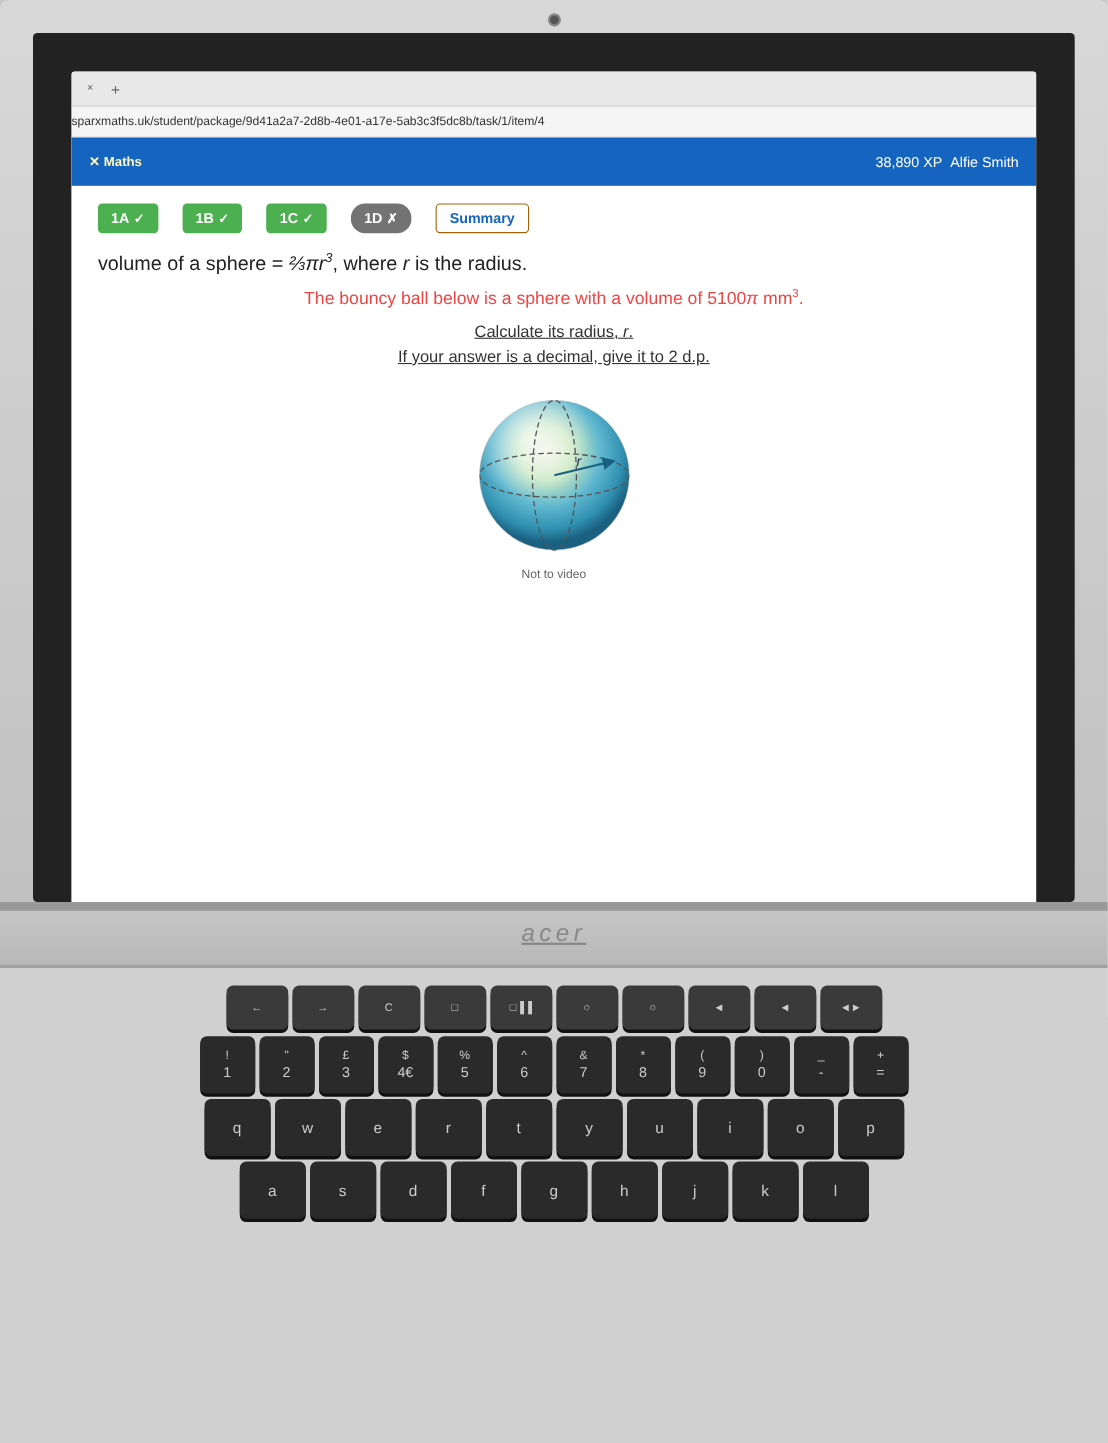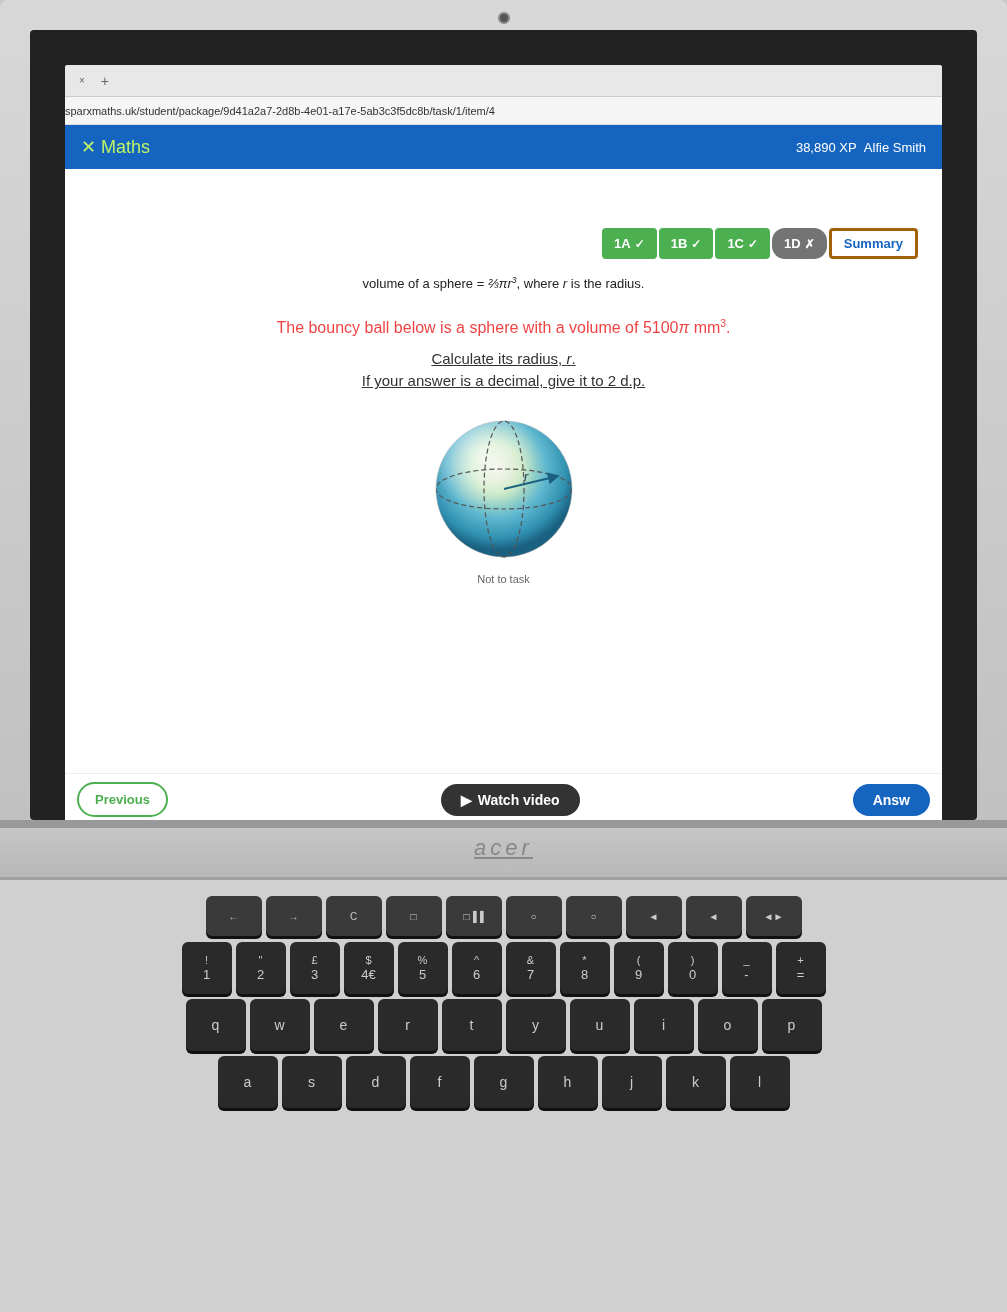--- a/index.html
+++ b/index.html
@@ -103,46 +103,45 @@
     .sparx-header {
       height: 44px;
       background: #1565c0;
       display: flex;
       align-items: center;
       justify-content: space-between;
       padding: 0 16px;
     }
 
     .sparx-logo {
-      font-size: 18px;
-      font-weight: normal;
-      color: #bef264;
+      font-size: 12px;
+      font-weight: bold;
+      color: #fef9c3;
     }
 
     .sparx-xp {
       font-size: 13px;
       color: #fff;
     }
 
     
     .content {
       background: #fff;
       padding: 16px 24px;
       height: calc(760px - 32px - 28px - 44px);
       overflow: hidden;
       position: relative;
     }
 
     
     .task-tabs {
       display: flex;
-      justify-content: flex-end;
-      gap: 2px;
+      justify-content: flex-start;
+      gap: 22px;
       margin-bottom: 16px;
-      margin-top: 43px;
     }
 
     .tab-btn {
       padding: 5px 12px;
       border-radius: 4px;
       font-size: 13px;
       font-weight: bold;
       border: none;
       cursor: pointer;
       display: flex;
@@ -157,32 +156,32 @@
 
     .tab-red {
       background: #737373;
       color: #fff;
       border-radius: 13px;
     }
 
     .tab-summary {
       background: #fff;
       color: #1565c0;
-      border: 3px solid #a16207;
+      border: 1px solid #a16207;
     }
 
     .check-icon { font-size: 12px; }
     .x-icon { font-size: 12px; }
 
     
     .formula {
-      text-align: center;
-      font-size: 13px;
+      text-align: left;
+      font-size: 18px;
       color: #222;
-      margin-bottom: 27px;
+      margin-bottom: 12px;
     }
 
     .formula-math {
       font-style: italic;
     }
 
     
     .problem-text {
       text-align: center;
       font-size: 16px;
@@ -454,31 +453,23 @@
               <line x1="80" y1="80" x2="130" y2="68" stroke="#1a6080" stroke-width="2" marker-end="url(#arrow)"></line>
               <defs>
                 <marker id="arrow" markerWidth="6" markerHeight="6" refX="3" refY="3" orient="auto">
                   <path d="M0,0 L0,6 L6,3 z" fill="#1a6080"></path>
                 </marker>
               </defs>
 
               <text x="100" y="72" font-size="13" font-style="italic" fill="#1a3050">r</text>
             </svg>
           </div>
-          <div class="not-to-scale">Not to task</div>
-        </div>
-
-        <div class="bottom-bar">
-          <button class="prev-btn">Previous</button>
-          <button class="watch-video-btn">
-            <span>▶</span>
-            <span>Watch video</span>
-          </button>
-          <button class="answer-btn">Answ</button>
-        </div>
+          <div class="not-to-scale">Not to video</div>
+        </div>
+
 
       </div>
     </div>
   </div>
 </div>
 
 <div class="laptop-bottom">
   <div class="laptop-hinge"></div>
   <div class="acer-logo">acer</div>
 </div>

